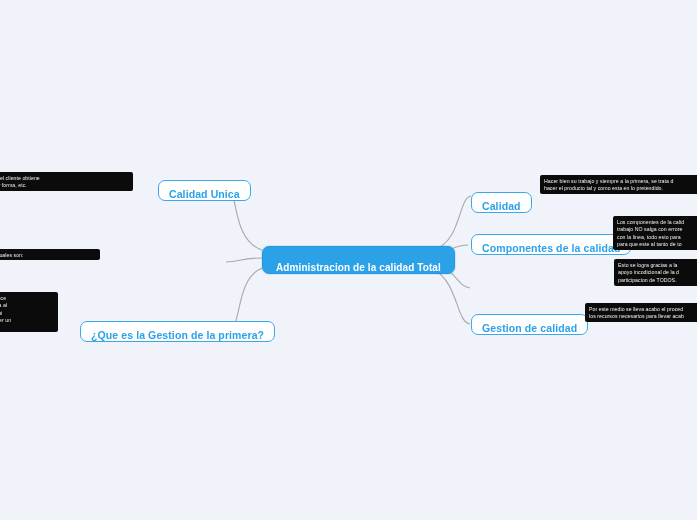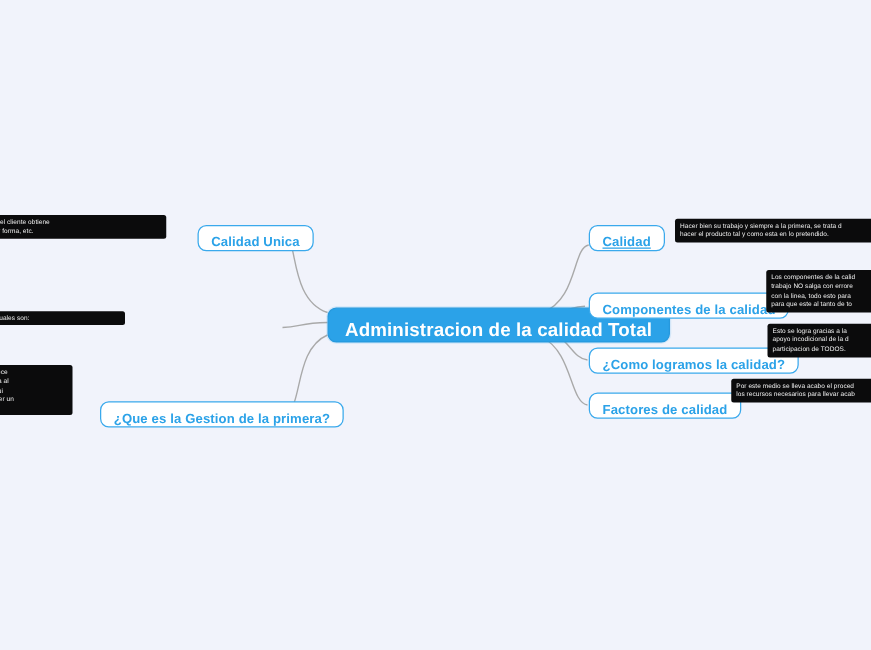--- a/index.html
+++ b/index.html
@@ -38,21 +38,21 @@
     align-items: flex-end;
     justify-content: center;
     white-space: nowrap;
     font-weight: bold;
     letter-spacing: 0.1px;
   }
   .node-root {
     background: #2ba2e8;
     color: #ffffff;
     border: 1px solid #2699dd;
-    font-size: 15px;
+    font-size: 10px;
     height: 28px;
     padding: 0 13px;
     box-shadow: 0 0 0 1px rgba(43,162,232,0.15);
   }
   .node-branch {
     background: #ffffff;
     color: #2ba2e8;
     border: 1.6px solid #3aa9ec;
     font-size: 10.5px;
     height: 21px;
@@ -99,34 +99,31 @@
 
   <div class="node node-branch" style="left:158px; top:180px;">
     <span>Calidad Unica</span>
   </div>
 
 
   <div class="node node-branch" style="left:80px; top:321px;">
     <span>¿Que es la Gestion de la primera?</span>
   </div>
 
-  <div class="node node-branch" style="left:471px; top:180px;text-decoration:underline;">
+  <div class="node node-branch" style="left:471px; top:192px;">
     <span>Calidad</span>
   </div>
 
   <div class="node node-branch" style="left:471px; top:234px;">
     <span>Componentes de la calidad</span>
   </div>
 
-  <div class="node node-branch" style="left:471px; top:278px;">
-    <span>¿Como logramos la calidad?</span>
-  </div>
 
   <div class="node node-branch" style="left:471px; top:314px;">
-    <span>Factores de calidad</span>
+    <span>Gestion de calidad</span>
   </div>
 
   <div class="tooltip" style="left:-72px; top:172px; width:205px; height:19px;">
     <div>dad solo se produce cuando el cliente obtiene</div>
     <div>obtener, que sea en tiempo y forma, etc.</div>
   </div>
 
   <div class="tooltip" style="left:-63px; top:249px; width:163px; height:11px;">
     <div>tores hay dos tipos, los cuales son:</div>
   </div>

